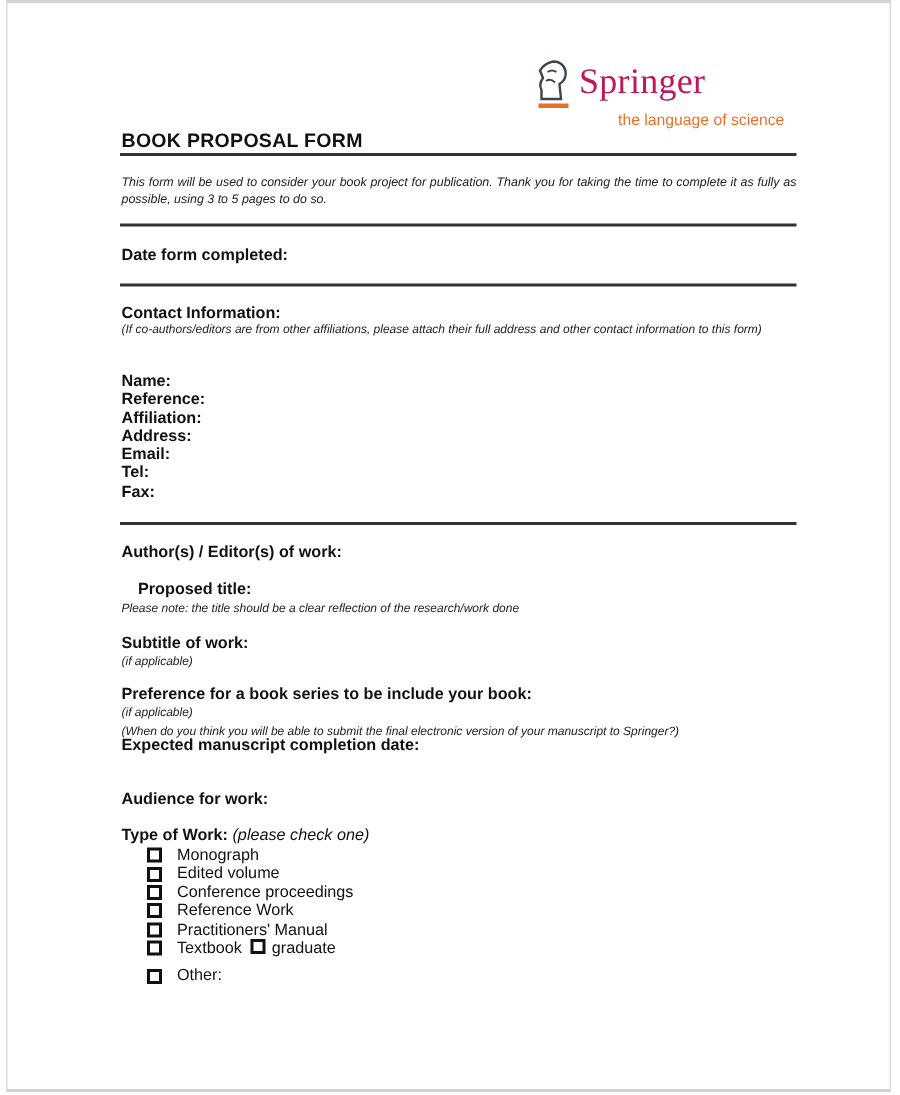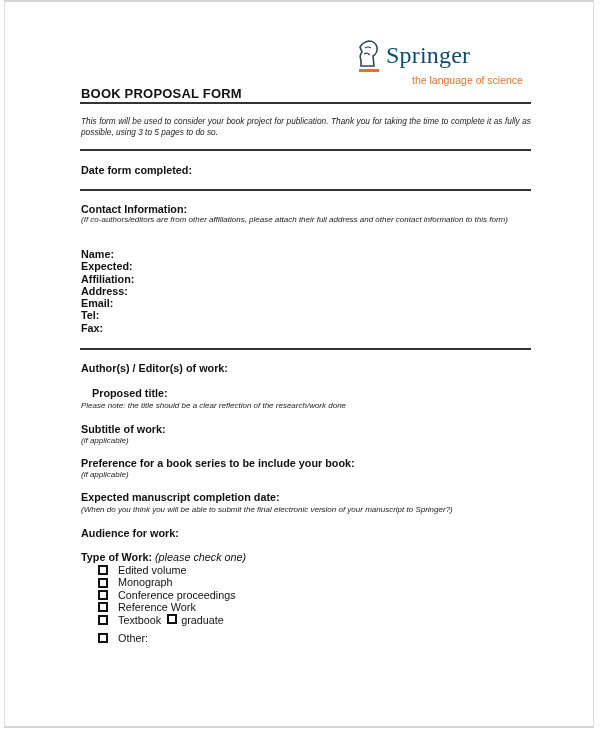--- a/index.html
+++ b/index.html
@@ -1,21 +1,21 @@
 <!DOCTYPE html>
 <html><head>
   <meta charset="utf-8">
   <style>
     html, body { margin: 0; padding: 0; background: #ffffff; }
     body { width: 600px; height: 730px; position: relative; overflow: hidden; font-family: "Liberation Sans", sans-serif; color: #111; }
     .page-frame { position: absolute; left: 4px; top: 0; width: 590px; height: 728px; border-left: 1px solid #dcdcdc; border-right: 1px solid #dcdcdc; border-top: 2px solid #d4d4d4; border-bottom: 2px solid #d4d4d4; box-sizing: border-box; }
     .logo { position: absolute; left: 356px; top: 38px; width: 180px; height: 50px; }
     .logo-knight { position: absolute; left: 0; top: 0; width: 24px; height: 30px; }
     .logo-underline { position: absolute; left: 3px; top: 31px; width: 20px; height: 3px; background: #e8712a; }
-    .logo-name { position: absolute; left: 30px; top: 4px; font-family: "Liberation Serif", serif; font-size: 24px; color: #0c4a6e; letter-spacing: 0.2px; }
+    .logo-name { position: absolute; left: 30px; top: 4px; font-family: "Liberation Serif", serif; font-size: 24px; color: #be185d; letter-spacing: 0.2px; }
     .logo-tagline { position: absolute; left: 56px; top: 36px; font-size: 10.5px; color: #e8712a; white-space: nowrap; }
     .title { position: absolute; left: 81px; top: 86px; font-size: 13px; font-weight: bold; letter-spacing: 0.2px; }
     .rule { position: absolute; left: 80px; width: 451px; height: 2px; background: #333; }
     .intro { position: absolute; left: 81px; top: 116px; width: 450px; font-size: 8.3px; font-style: italic; line-height: 11px; text-align: justify; color: #222; }
     .bold-lbl { position: absolute; left: 81px; font-size: 10.8px; font-weight: bold; white-space: nowrap; }
     .note { position: absolute; left: 81px; font-size: 8px; font-style: italic; color: #222; white-space: nowrap; }
     .note-wrap { position: absolute; left: 81px; width: 450px; font-size: 8px; font-style: italic; line-height: 10.5px; text-align: justify; color: #222; }
     .contact-list { position: absolute; left: 81px; top: 248px; margin: 0; padding: 0; list-style: none; }
     .contact-list li { font-size: 10.8px; font-weight: bold; line-height: 12.3px; }
     .type-head { position: absolute; left: 81px; top: 551px; font-size: 10.8px; white-space: nowrap; }
@@ -52,66 +52,70 @@
 <div class="rule" style="top:149px;"></div>
 
 <div class="bold-lbl" style="top:164px;">Date form completed:</div>
 <div class="rule" style="top:189px;"></div>
 
 <div class="bold-lbl" style="top:203px;">Contact Information:</div>
 <div class="note-wrap" style="top:215px;">(If co-authors/editors are from other affiliations, please attach their full address and other contact information to this form)</div>
 
 <ul class="contact-list">
   <li>Name:</li>
-  <li>Expected:</li>
+  <li>Reference:</li>
   <li>Affiliation:</li>
   <li>Address:</li>
   <li>Email:</li>
   <li>Tel:</li>
   <li>Fax:</li>
 </ul>
 <div class="rule" style="top:348px;"></div>
 
 <div class="bold-lbl" style="top:362px;">Author(s) / Editor(s) of work:</div>
 
 <div class="bold-lbl" style="top:387px;padding-left:11px;">Proposed title:</div>
 <div class="note" style="top:401px;">Please note: the title should be a clear reflection of the research/work done</div>
 
 <div class="bold-lbl" style="top:423px;">Subtitle of work:</div>
 <div class="note" style="top:436px;">(if applicable)</div>
 
 <div class="bold-lbl" style="top:457px;">Preference for a book series to be include your book:</div>
 <div class="note" style="top:470px;">(if applicable)</div>
 
 <div class="bold-lbl" style="top:491px;">Expected manuscript completion date:</div>
-<div class="note" style="top:505px;">(When do you think you will be able to submit the final electronic version of your manuscript to Springer?)</div>
+<div class="note" style="top:483px;">(When do you think you will be able to submit the final electronic version of your manuscript to Springer?)</div>
 
 <div class="bold-lbl" style="top:527px;">Audience for work:</div>
 
 <div class="type-head">
   <b>Type of Work:</b>
   <i>(please check one)</i>
 </div>
 
 <ul class="opts">
   <li>
     <span class="cb"></span>
-    <span>Edited volume</span>
+    <span>Monograph</span>
   </li>
   <li>
     <span class="cb"></span>
-    <span>Monograph</span>
+    <span>Edited volume</span>
   </li>
   <li>
     <span class="cb"></span>
     <span>Conference proceedings</span>
   </li>
   <li>
     <span class="cb"></span>
     <span>Reference Work</span>
+  </li>
+  <li>
+    <span class="cb"></span>
+    <span>Practitioners' Manual</span>
   </li>
   <li>
     <span class="cb"></span>
     <span>Textbook</span>
     <span class="sub-opt">
       <span class="cb sm"></span>
       <span>graduate</span>
     </span>
   </li>
   <li class="other-row">

